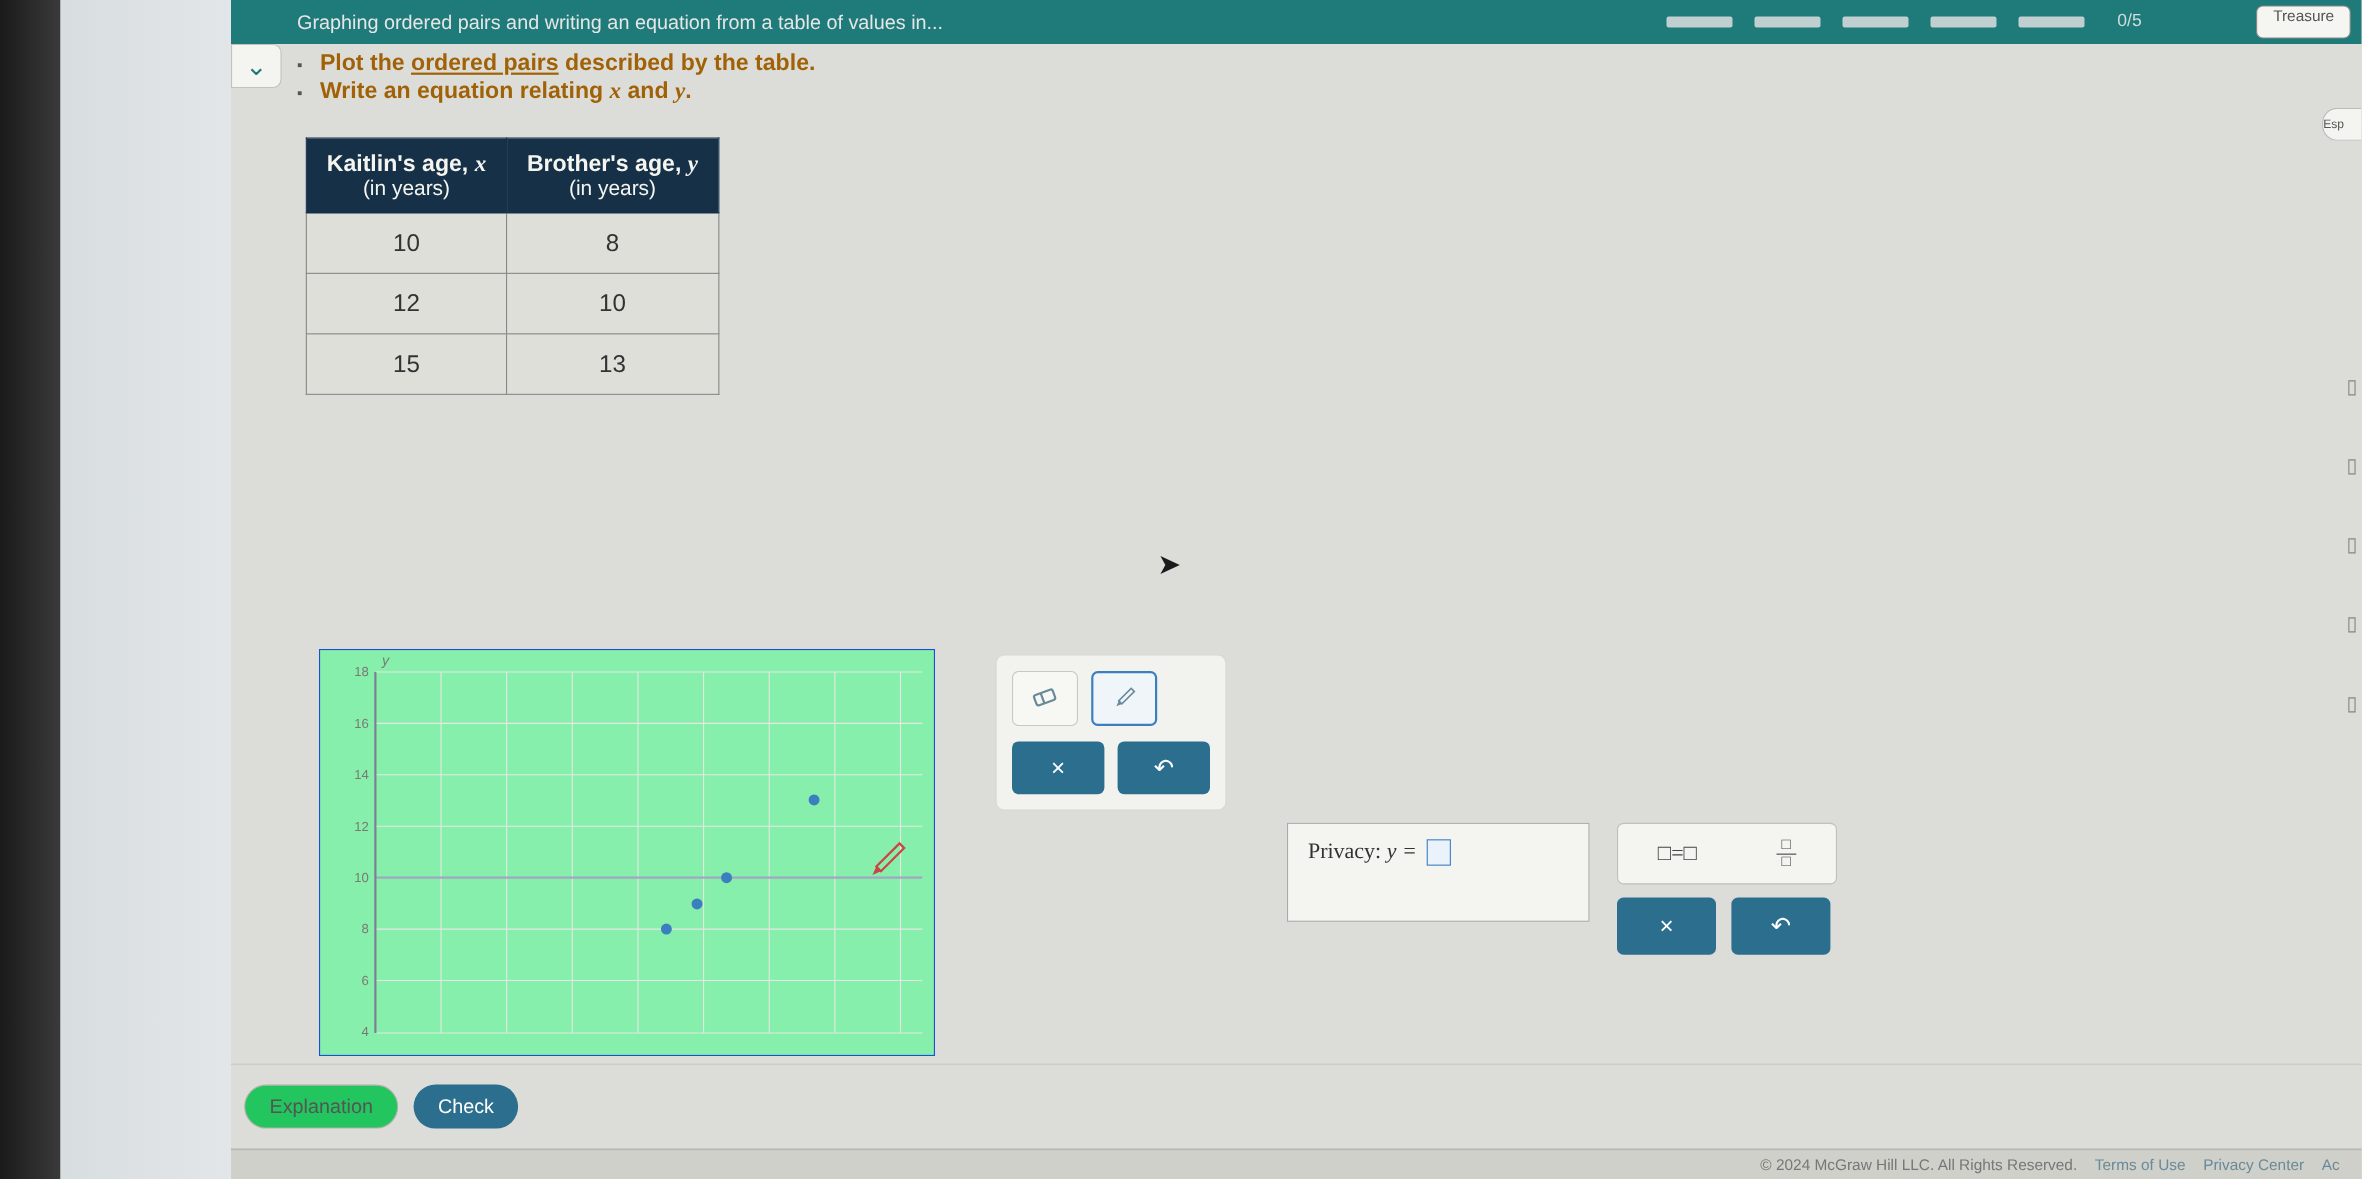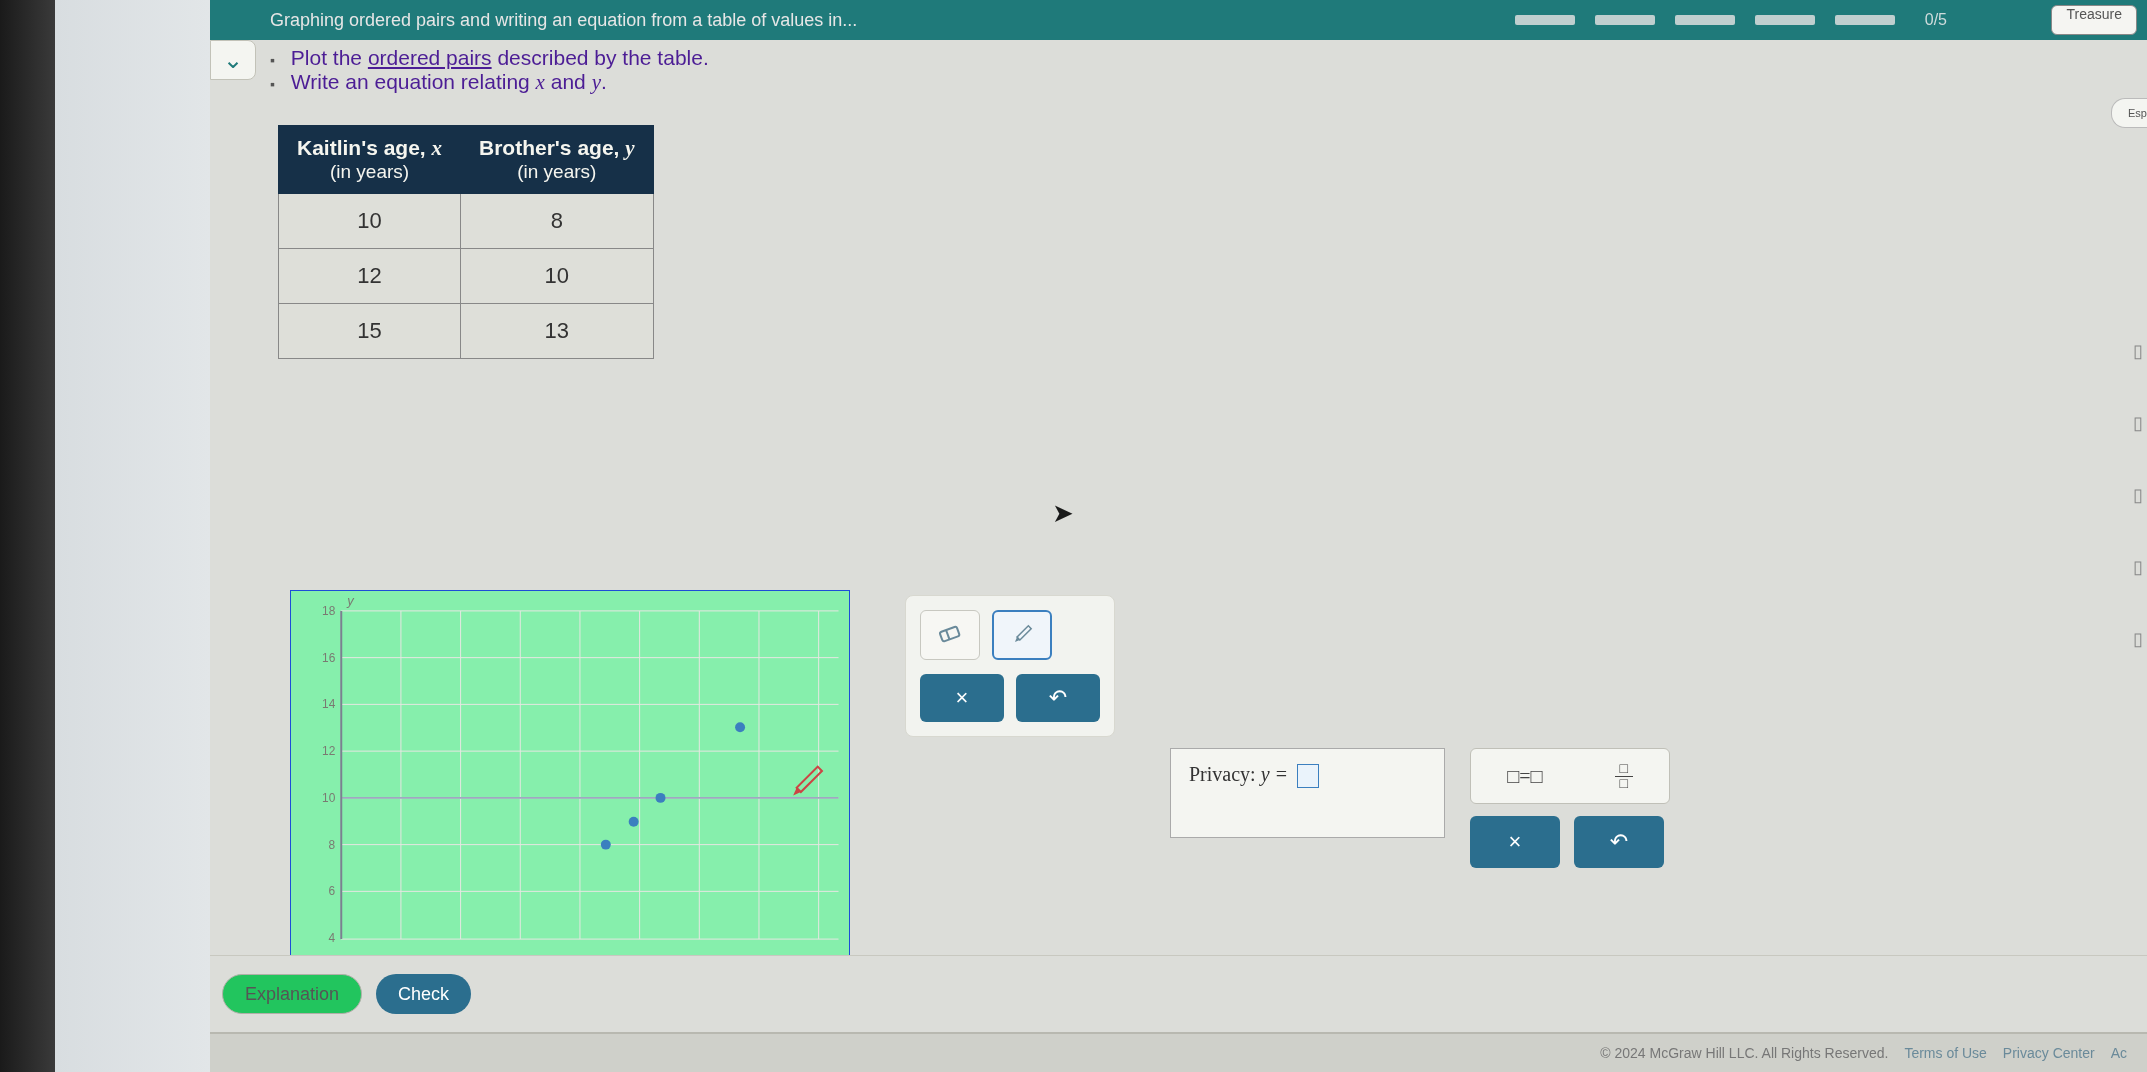--- a/index.html
+++ b/index.html
@@ -80,21 +80,22 @@
       align-items: center;
       justify-content: center;
       color: #1f7a7a;
       font-size: 24px;
       cursor: pointer;
     }
     .instructions {
       margin-left: 60px;
       margin-top: 6px;
       font-size: 21px;
-      color: #4c1d95;
+      color: #a16207;
+      font-weight: bold;
     }
     .instructions ul { list-style: none; }
     .instructions li::before {
       content: "▪";
       color: #555;
       margin-right: 10px;
       font-size: 14px;
     }
     .instructions .underline { text-decoration: underline; }
     .esp-badge {
@@ -103,21 +104,21 @@
       top: 98px;
       width: 36px; height: 30px;
       background: #f4f5f1;
       border: 1px solid #bbb;
       border-right: none;
       border-radius: 14px 0 0 14px;
       font-size: 11px;
       color: #555;
       display: flex;
       align-items: center;
-      justify-content: flex-end;
+      justify-content: flex-start;
     }
     .data-table {
       margin-left: 68px;
       margin-top: 30px;
       border-collapse: collapse;
       font-size: 21px;
     }
     .data-table th {
       background: #163048;
       color: #f5f5ef;
@@ -241,21 +242,21 @@
       padding: 0 22px;
       border-radius: 20px;
       font-size: 18px;
       display: flex;
       align-items: center;
       cursor: pointer;
     }
     .pill-btn.outline { background: #22c55e; border: 1px solid #b0b0a8; color: #555; }
     .pill-btn.primary { background: #2b6e8e; border: none; color: #fff; }
     .copyright-row {
-      height: 38px;
+      height: 26px;
       background: #cfd0ca;
       font-size: 14px;
       color: #777;
       display: flex;
       justify-content: flex-end;
       align-items: center;
       padding-right: 20px;
       gap: 16px;
     }
     .copyright-row .link { color: #6a8a9a; cursor: pointer; }

